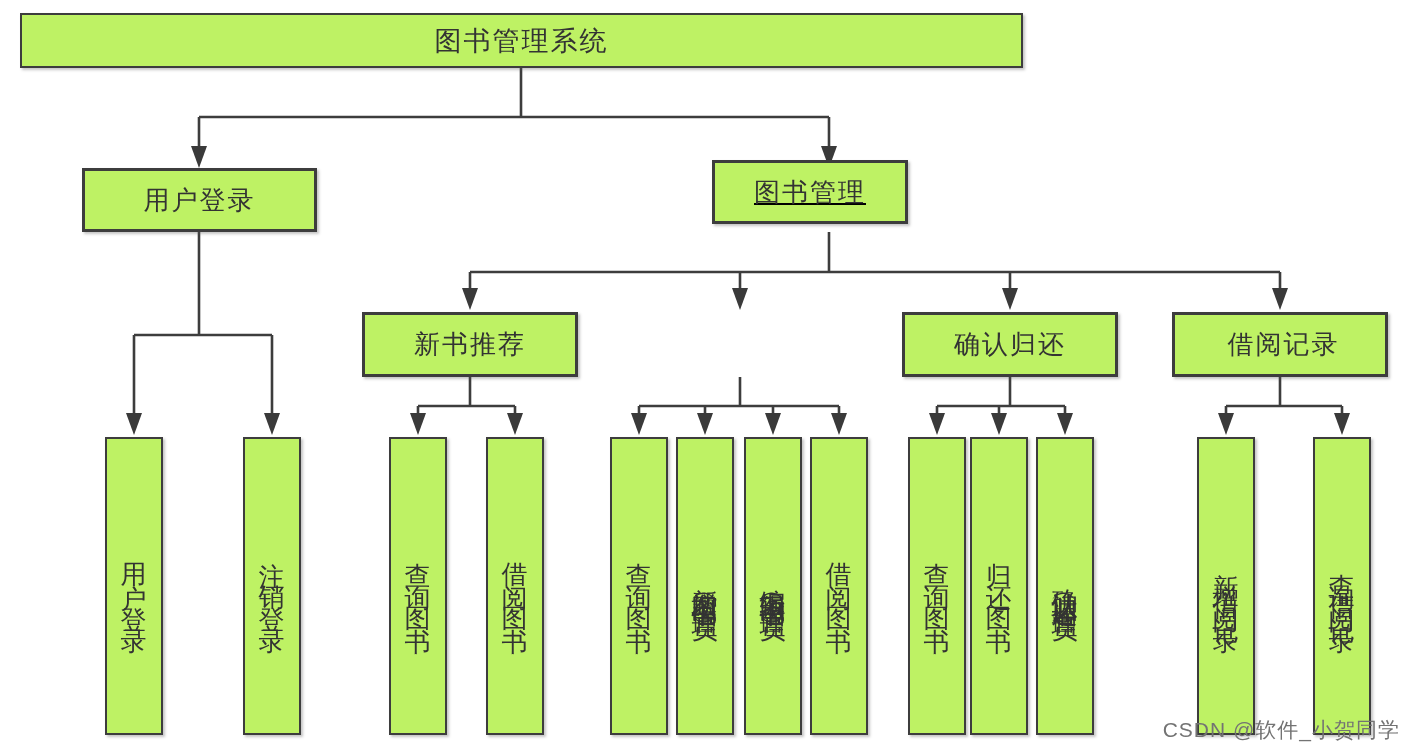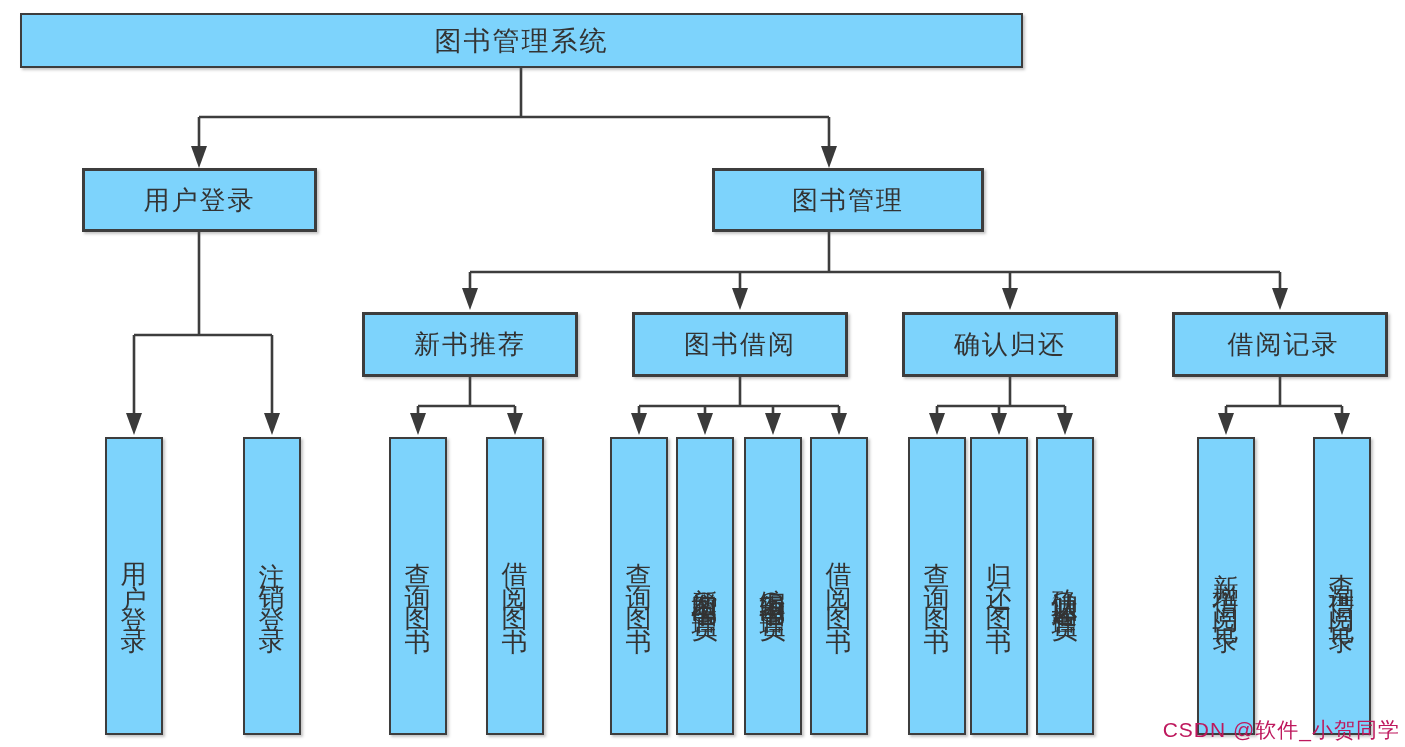--- a/index.html
+++ b/index.html
@@ -20,42 +20,42 @@
   svg.connectors path {
     fill: none;
     stroke: #3d3d3d;
     stroke-width: 2.6;
   }
   svg.connectors polygon { fill: #3a3a3a; stroke: none; }
 
   .node {
     position: absolute;
     box-sizing: border-box;
-    background: #7dd3fc;
+    background: #bef264;
     border: 3px solid #3d3d3d;
     display: flex;
     align-items: center;
     justify-content: center;
     z-index: 2;
     box-shadow: 1.5px 2px 2.5px rgba(90,90,90,0.35);
   }
   .node .label {
     color: #333333;
     font-size: 26px;
     letter-spacing: 2px;
     white-space: nowrap;
   }
 
   
   .b-root { left: 20px; top: 13px; width: 1003px; height: 55px; border-width: 2.5px; }
   .b-root .label { font-size: 27px; }
 
   
   .b-l2-0 { left: 82px;  top: 168px; width: 235px; height: 64px; }
-  .b-l2-1 { left: 712px; top: 168px; width: 272px; height: 64px; }
+  .b-l2-1 { left: 712px; top: 160px; width: 196px; height: 64px; text-decoration: underline; }
 
   
   .b-l3 { top: 312px; width: 216px; height: 65px; }
   .b-l3-0 { left: 362px; }
   .b-l3-1 { left: 632px; }
   .b-l3-2 { left: 902px; }
   .b-l3-3 { left: 1172px; padding-left: 7px; }
 
   
   .leaf { top: 437px; width: 58px; height: 298px; border-width: 2.5px; }
@@ -82,21 +82,21 @@
   .b-leaf-9  { left: 970px; }
   .b-leaf-10 { left: 1036px; }
   .b-leaf-11 { left: 1197px; }
   .b-leaf-12 { left: 1313px; }
 
   .watermark {
     position: absolute;
     right: 5px;
     bottom: 3px;
     z-index: 5;
-    color: #be185d;
+    color: #737373;
     font-size: 21px;
     letter-spacing: 1px;
     white-space: nowrap;
   }
 </style>
 </head>
 <body>
 
 <div class="canvas">
 
@@ -140,23 +140,20 @@
   <div class="node b-l2-0">
     <span class="label">用户登录</span>
   </div>
   <div class="node b-l2-1">
     <span class="label">图书管理</span>
   </div>
 
   <div class="node b-l3 b-l3-0">
     <span class="label">新书推荐</span>
   </div>
-  <div class="node b-l3 b-l3-1">
-    <span class="label">图书借阅</span>
-  </div>
   <div class="node b-l3 b-l3-2">
     <span class="label">确认归还</span>
   </div>
   <div class="node b-l3 b-l3-3">
     <span class="label">借阅记录</span>
   </div>
 
   <div class="node leaf b-leaf-0">
     <span class="label ls-wide">用户登录</span>
   </div>

